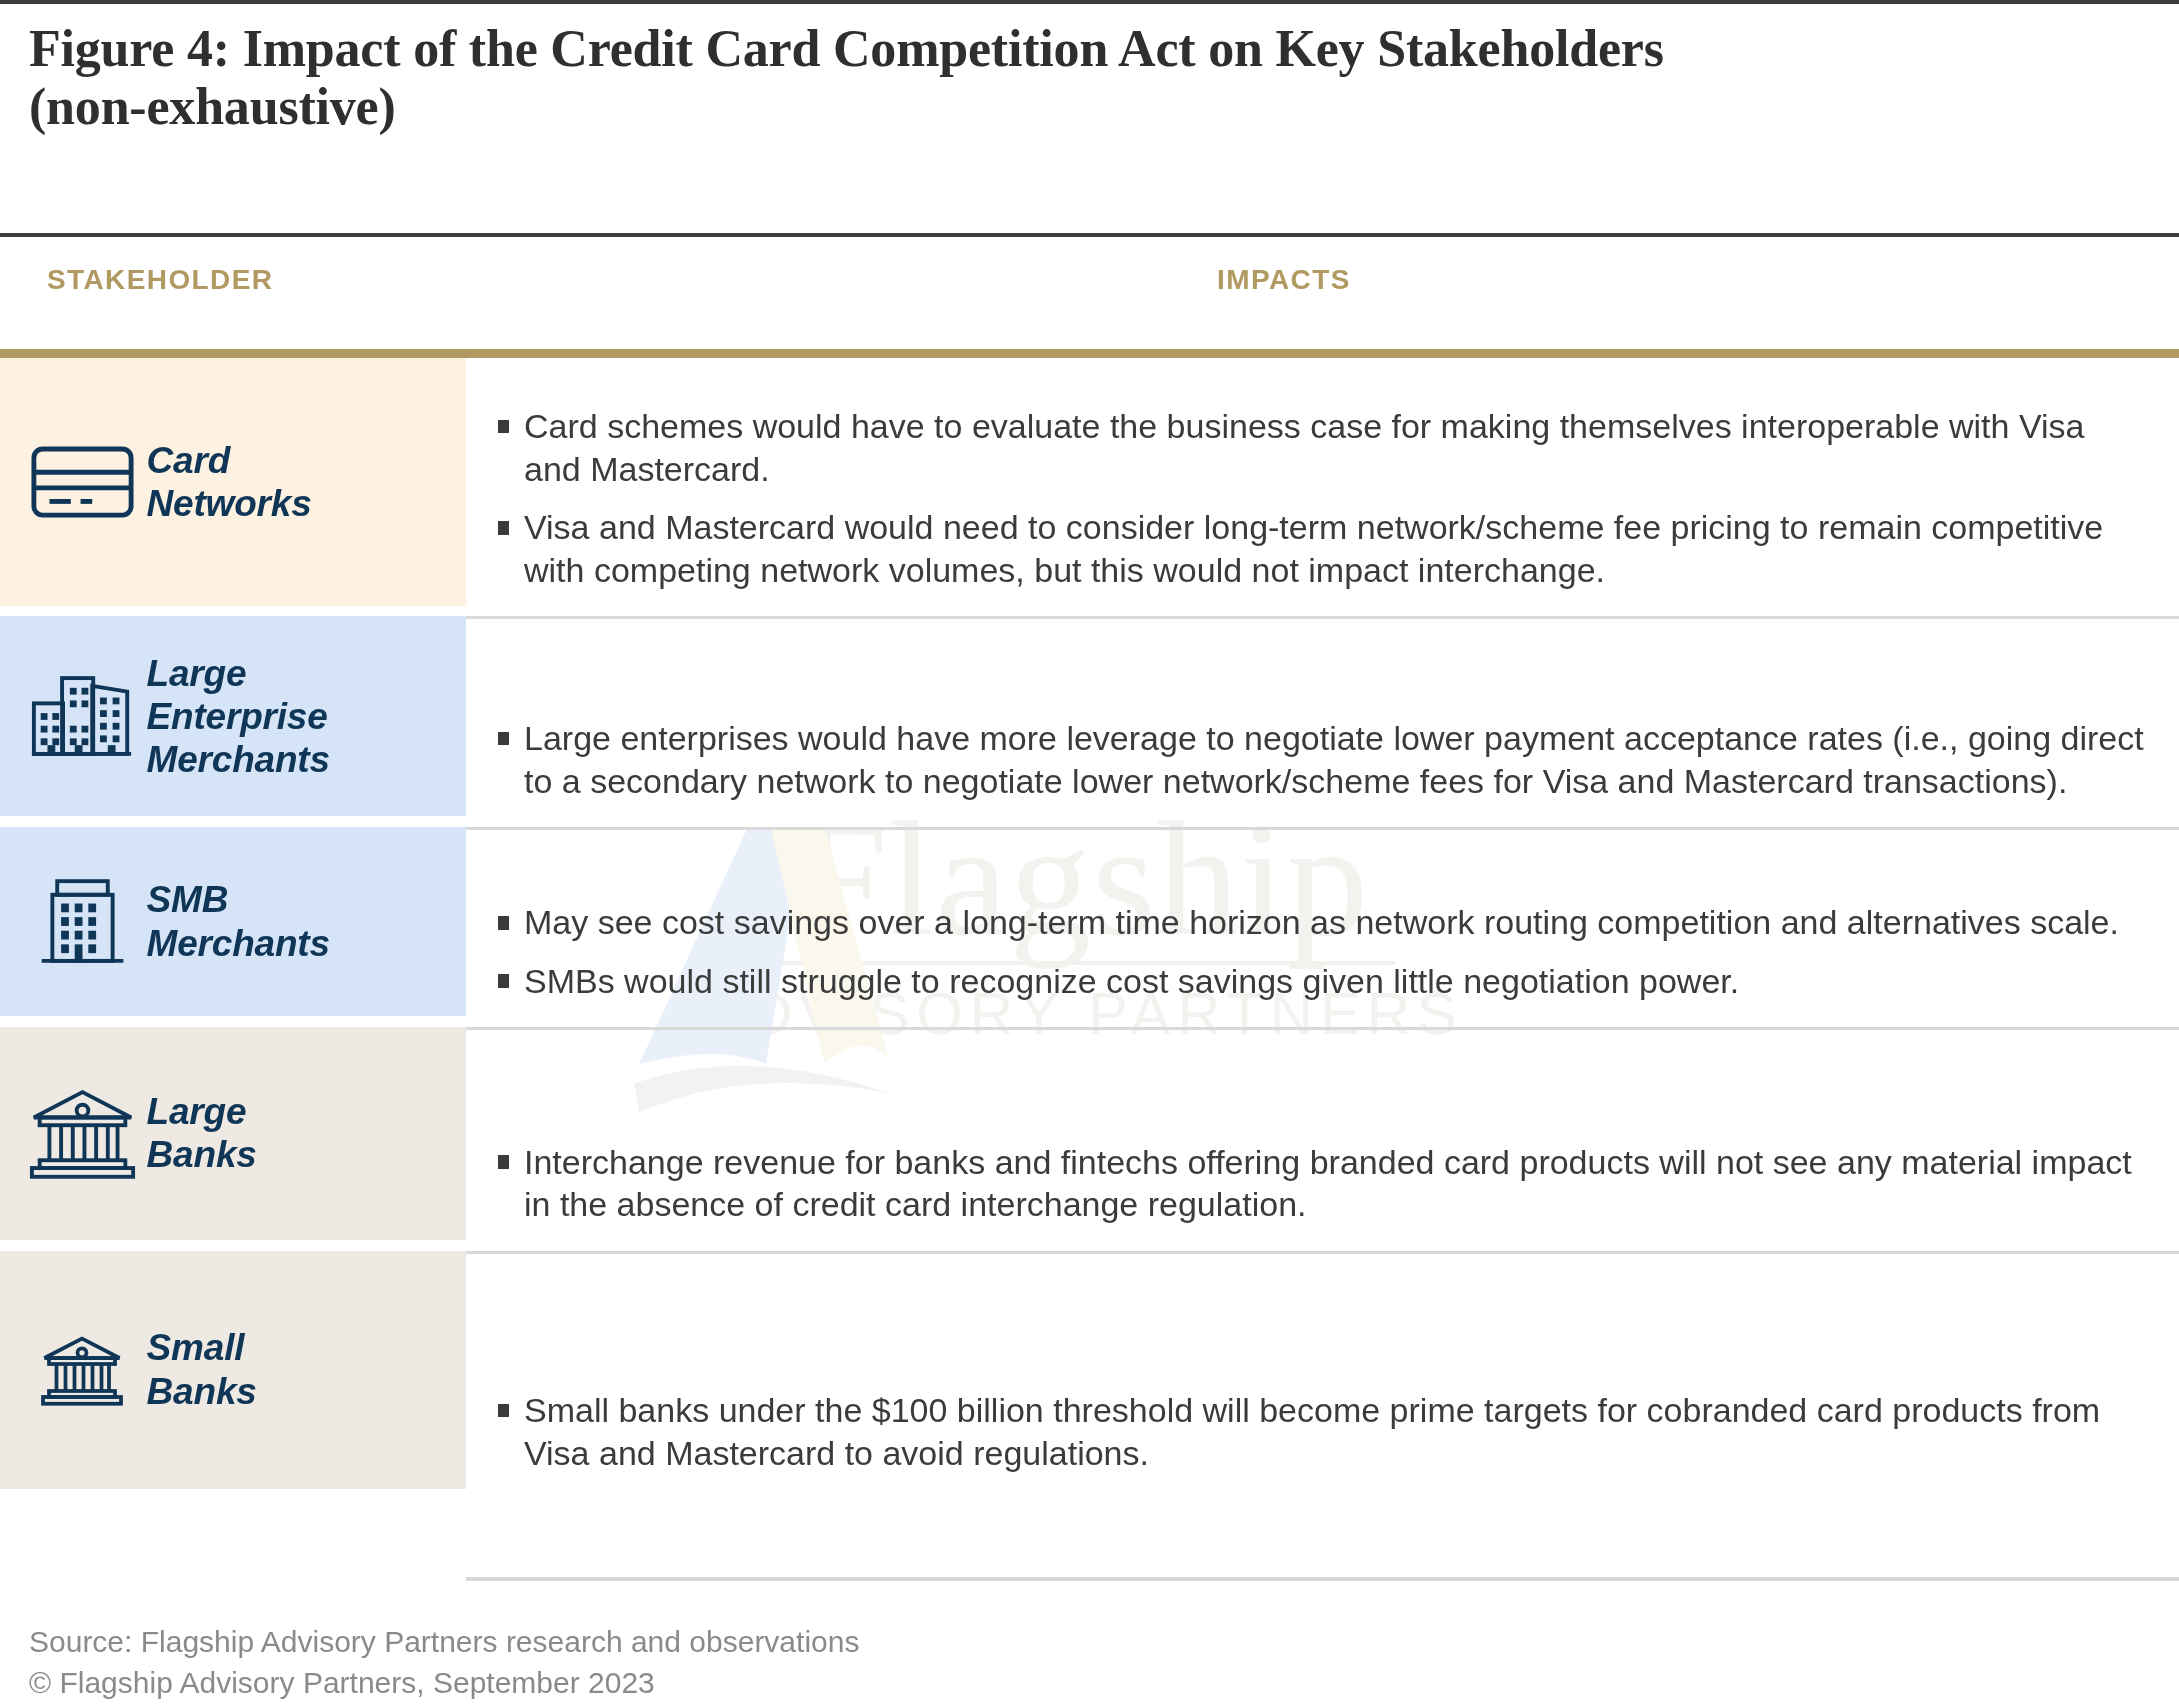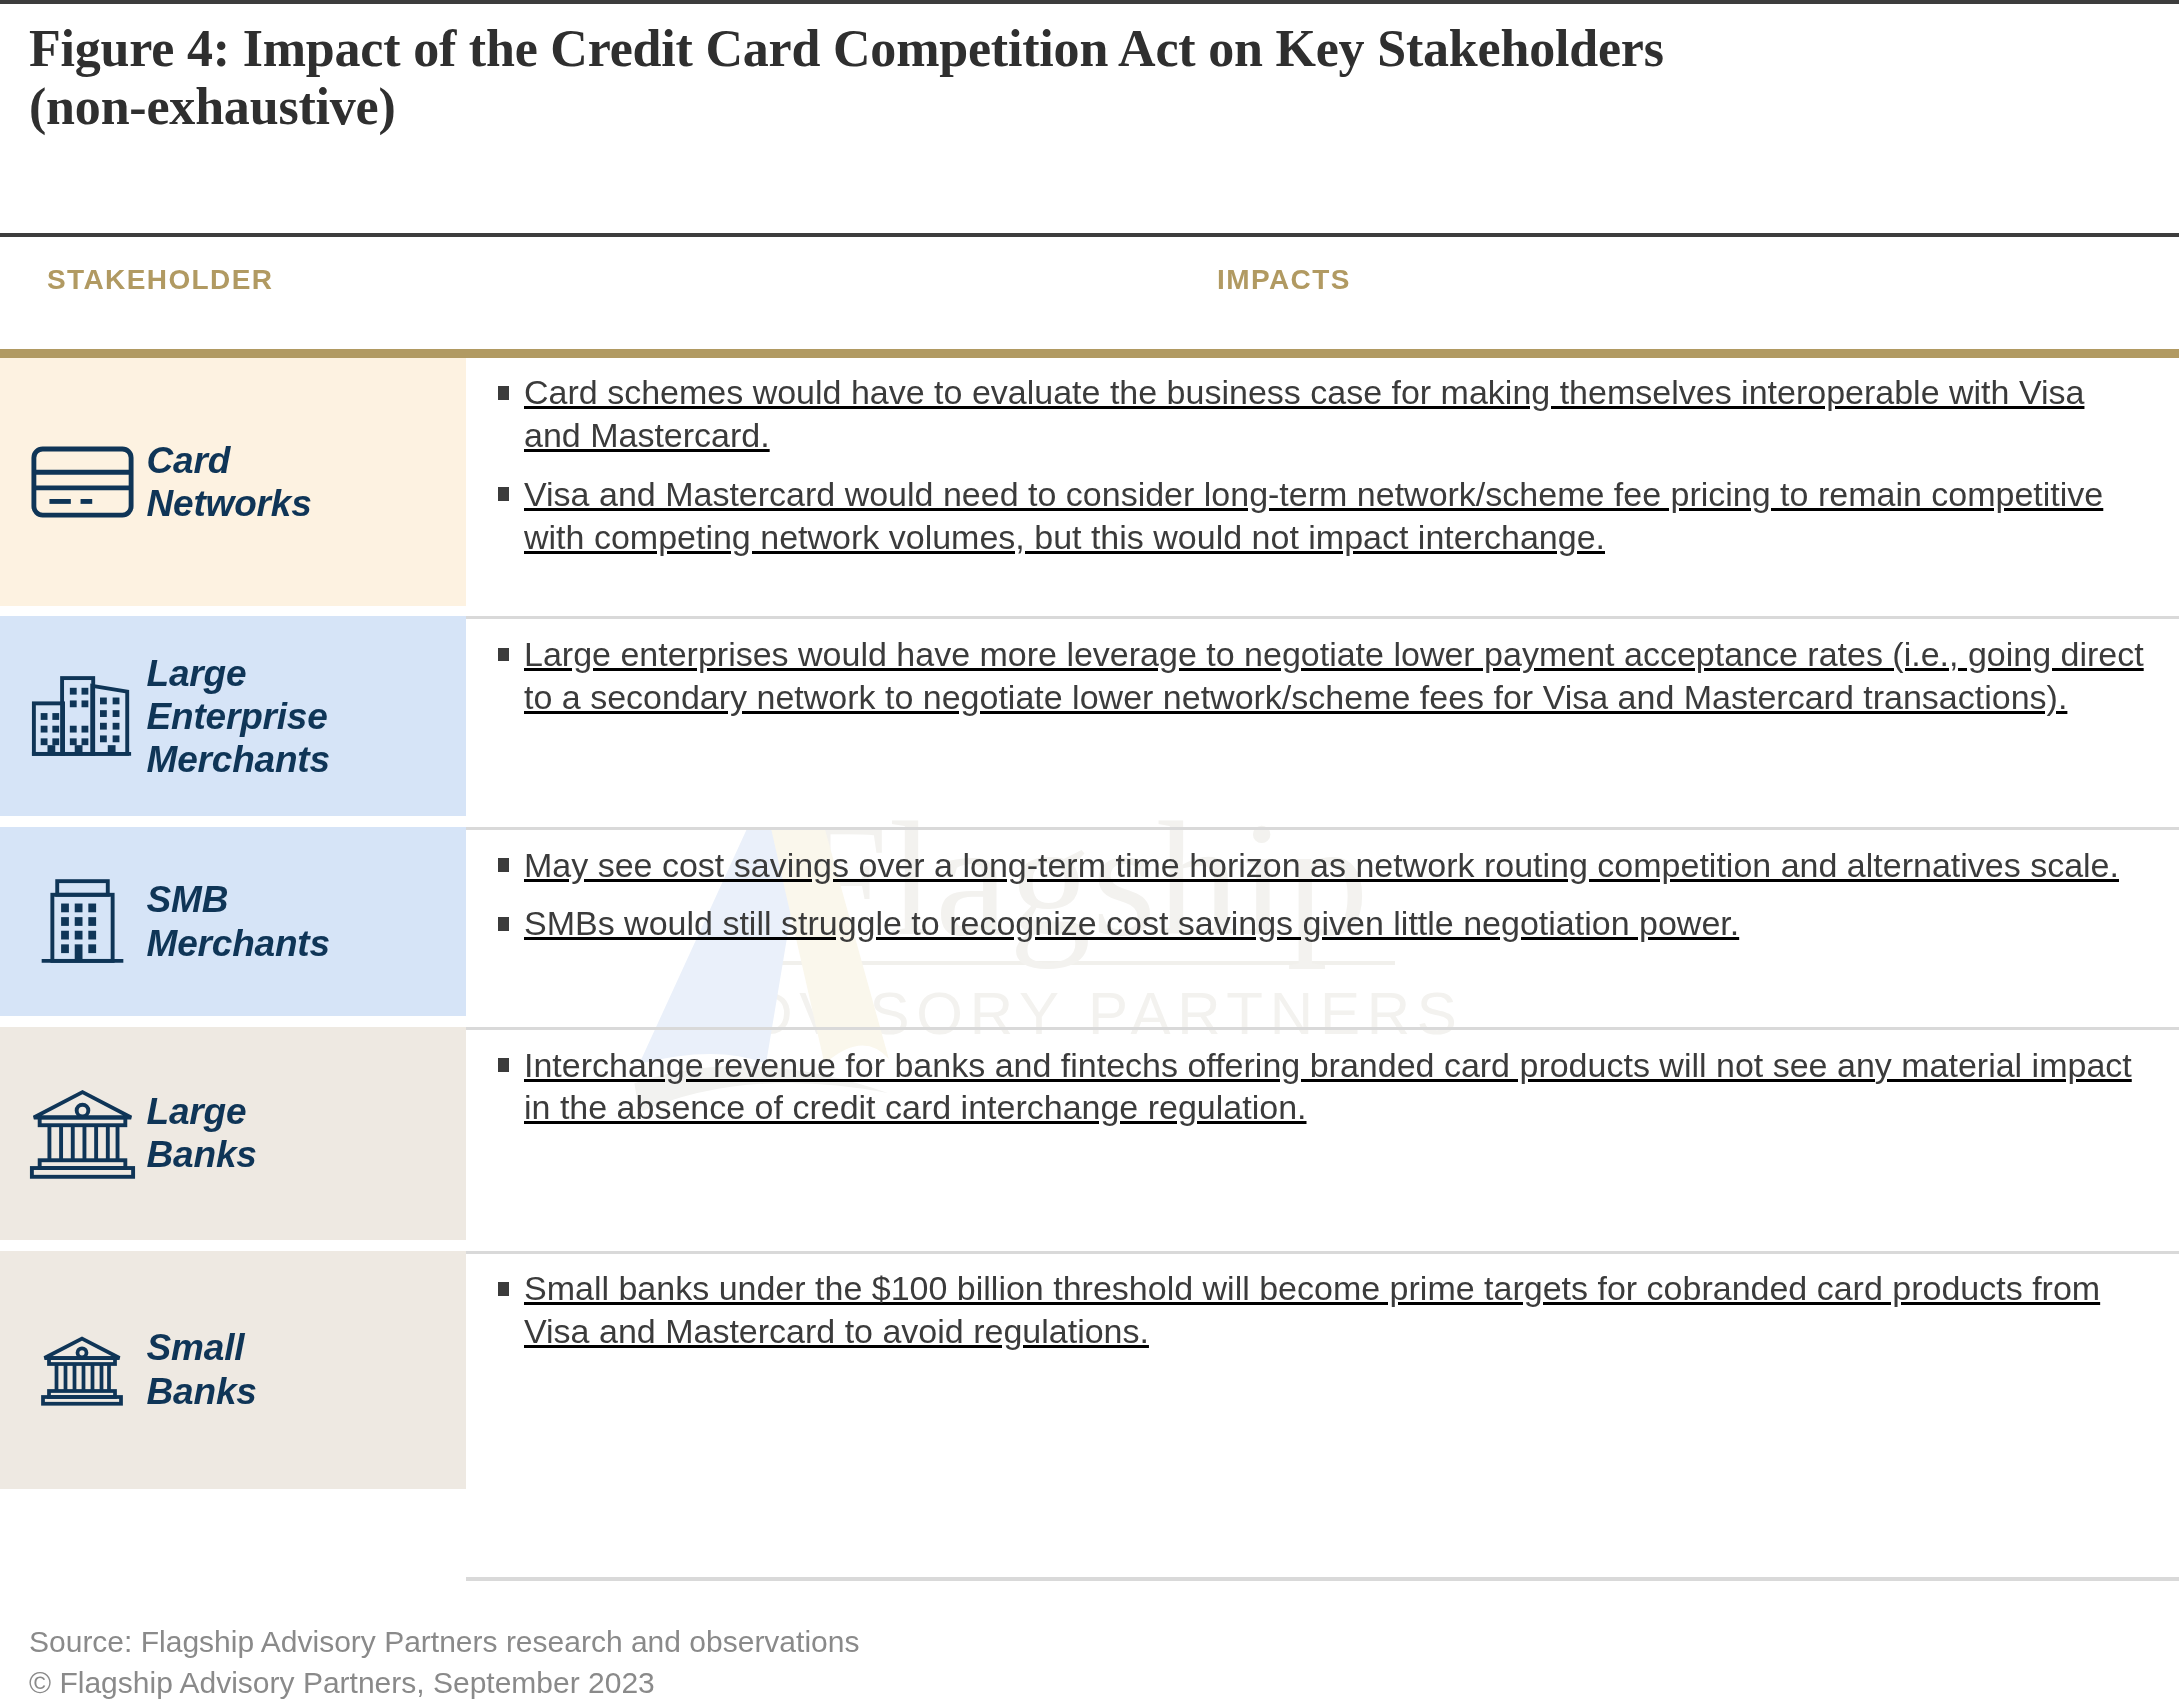--- a/index.html
+++ b/index.html
@@ -76,26 +76,25 @@
   .row-gap {
     height: 10.7px;
     background: #ffffff;
   }
   .impact-cell {
     flex: 1 1 auto;
     box-sizing: border-box;
     padding: 13.7px 35px 13.7px 29px;
     display: flex;
     flex-direction: column;
-    justify-content: flex-start;
+    justify-content: flex-end;
     border-top: 3.9px solid #d9d9d9;
     background: transparent;
     position: relative;
     z-index: 2;
-    text-decoration: underline;
   }
   .row:first-child .impact-cell { border-top: none; }
 
   .icon-wrap {
     width: 129px;
     flex: 0 0 129px;
     display: flex;
     align-items: center;
     justify-content: center;
   }

